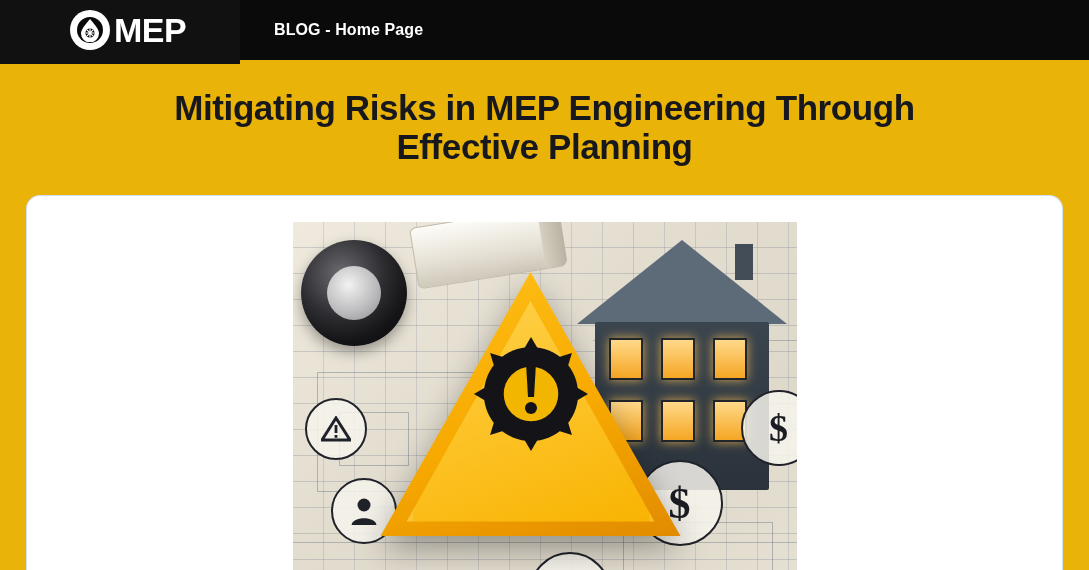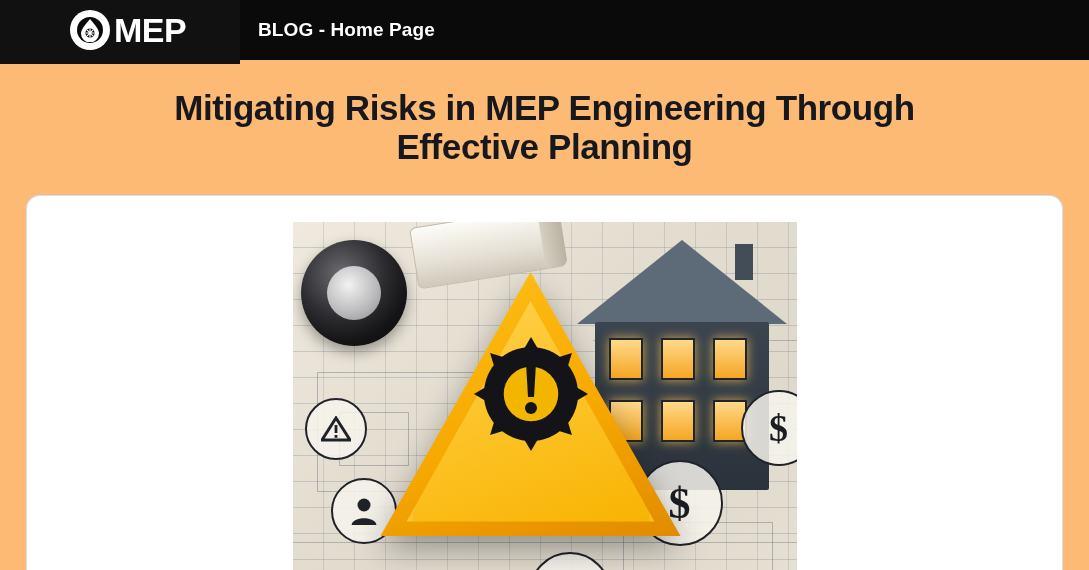--- a/index.html
+++ b/index.html
@@ -50,31 +50,31 @@
   .logo-mark svg { position: relative; z-index: 2; }
   .logo-text {
     color: #ffffff;
     font-size: 34px;
     font-weight: 700;
     letter-spacing: -0.5px;
     line-height: 1;
   }
   .nav-link {
     color: #ffffff;
-    font-size: 19px;
-    font-weight: 700;
-    margin-left: 18px;
+    font-size: 16px;
+    font-weight: 700;
+    margin-left: 34px;
     letter-spacing: 0.1px;
     cursor: pointer;
     text-decoration: none;
   }
 
   
   .page {
-    background: #fdba74;
+    background: #eab308;
     height: 510px;
     padding-top: 28px;
   }
   .title {
     text-align: center;
     color: #16181d;
     font-size: 35px;
     font-weight: 700;
     line-height: 1.12;
     letter-spacing: -0.4px;

